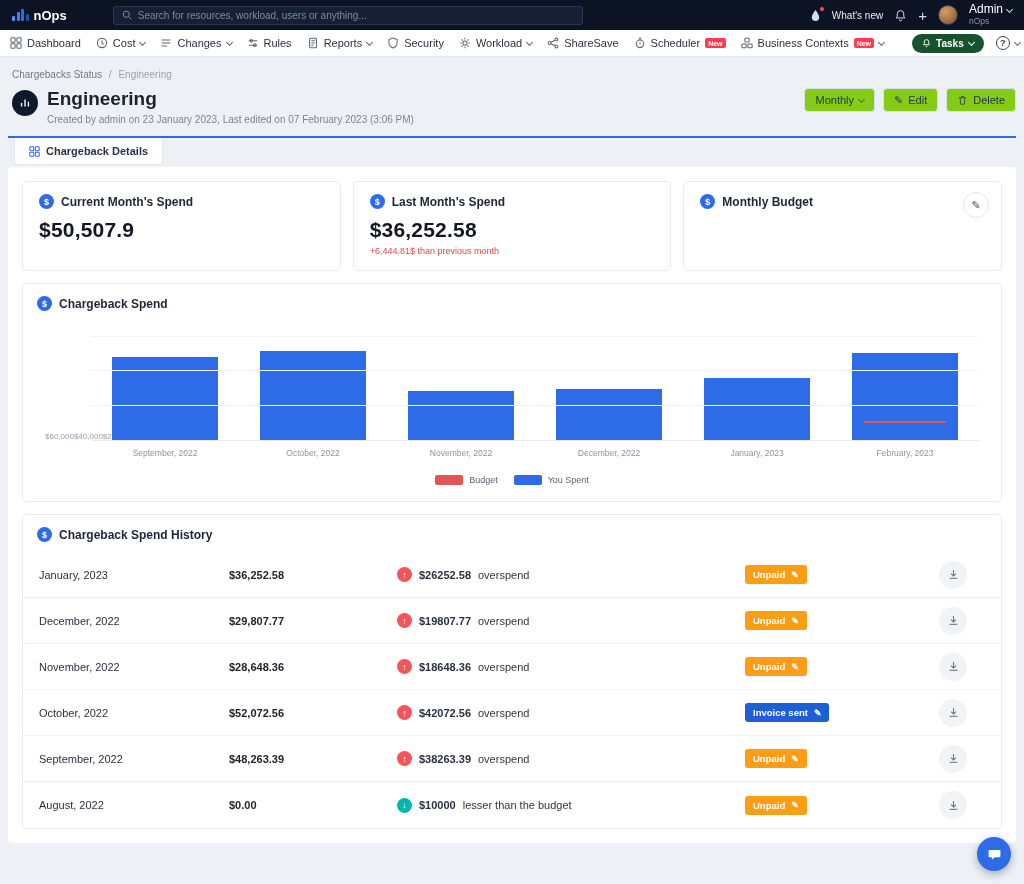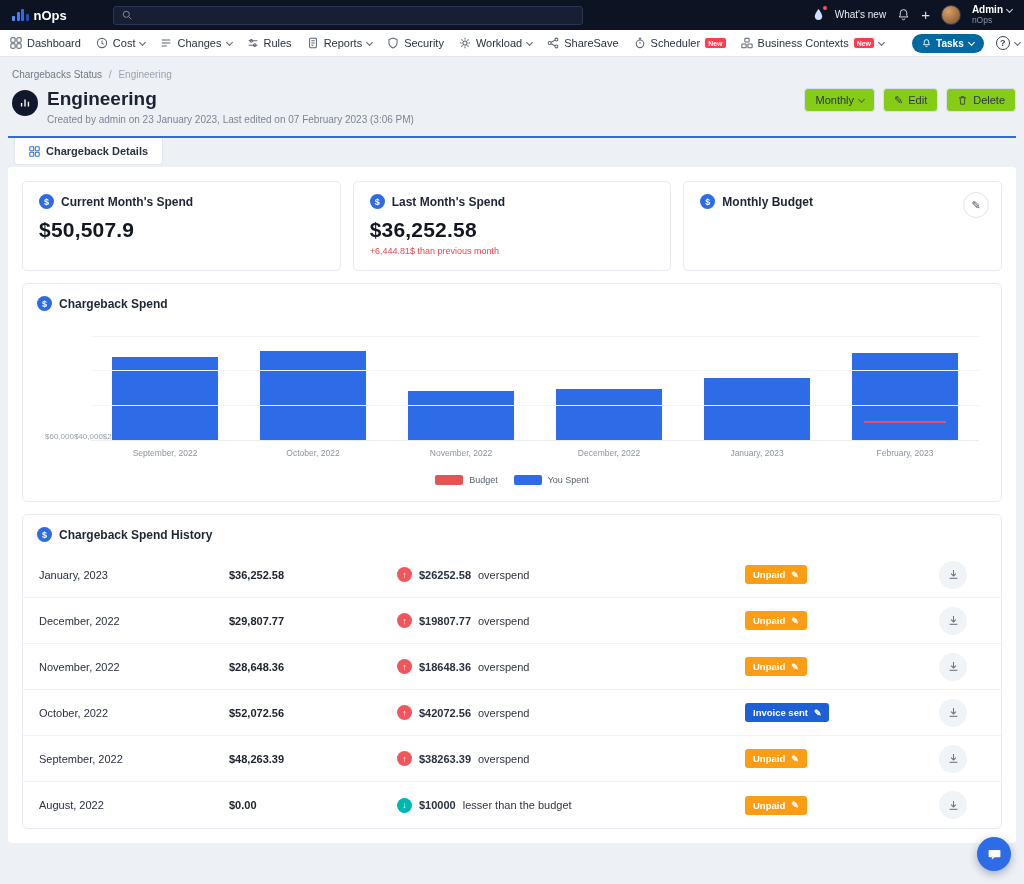--- a/index.html
+++ b/index.html
@@ -23,36 +23,36 @@
   .search-box input::placeholder { color:#7e8aa0; }
   .top-right { margin-left:auto; display:flex; align-items:center; gap:11px; color:#dfe5ee; }
   .flame-wrap { position:relative; display:flex; cursor:pointer; }
   .red-dot { position:absolute; top:-3px; right:-4px; width:6px; height:6px; background:#ff4d5e; border-radius:50%;
     border:1px solid #0c1424; }
   .whatsnew-label { font-size:10px; color:#e8edf5; cursor:pointer; }
   .plus { font-size:15px; font-weight:400; color:#d7dde8; cursor:pointer; line-height:1; }
   .avatar { width:20px; height:20px; border-radius:50%;
     background: radial-gradient(circle at 35% 30%, #d9a066, #7a4a2b); border:1px solid #2c3a55; cursor:pointer; }
   .user-meta { line-height:1.15; cursor:pointer; }
-  .user-name { font-size:10px; font-weight:700; color:#fff; display:flex; align-items:center; gap:4px;justify-content:flex-end; }
+  .user-name { font-size:12px; font-weight:400; color:#fff; display:flex; align-items:center; gap:4px;justify-content:flex-end; }
   .user-org { font-size:8.5px; color:#8a94a8; }
 
   .caret { width:5px; height:5px; border-right:1.3px solid #5a6372; border-bottom:1.3px solid #5a6372;
     transform:rotate(45deg); display:inline-block; margin-bottom:2px; }
   .caret.light { border-color:#cfd6e2; }
   .caret.white { border-color:#fff; }
 
   
   .mainnav { height:27px; background:#fff; border-bottom:1px solid #e4e8ee; display:flex; align-items:center; padding:0 10px; }
   .nav-items { display:flex; align-items:center; gap:15px; }
   .nav-item { display:flex; align-items:center; gap:5px; font-size:11px; color:#2a3140; cursor:pointer; white-space:nowrap; }
   .nav-ic { color:#5d6673; display:flex; }
   .new-badge { background:#ff3b4e; color:#fff; font-size:7px; font-weight:700; padding:1.5px 3px; border-radius:2px; }
   .nav-right { margin-left:auto; display:flex; align-items:center; gap:12px; }
-  .tasks-btn { background:#0369a1; color:#fff; border:none; border-radius:10px; height:19px; padding:4px 10px;
+  .tasks-btn { background:#14532d; color:#fff; border:none; border-radius:10px; height:19px; padding:4px 10px;
     font-size:10px; font-weight:700; display:flex; align-items:center; gap:5px; cursor:pointer;
     font-family:"Liberation Sans",sans-serif;margin-left:28px; }
   .help-group { display:flex; align-items:center; gap:5px; color:#3b424e; cursor:pointer; }
   .help-circle { width:14px; height:14px; border:1.2px solid #3b424e; border-radius:50%; font-size:9px; font-weight:700;
     display:flex; align-items:center; justify-content:center; }
 
   
   .content { padding:12px 8px 0; }
   .breadcrumb { font-size:10px; color:#707a88; padding-left:4px; }
   .breadcrumb .sep { margin:0 4px; color:#9aa3b0; }
@@ -148,20 +148,21 @@
     </span>
     <span>nOps</span>
   </div>
   <div class="search-box">
     <span>
       <svg width="10" height="10" viewBox="0 0 14 14">
           <circle cx="6" cy="6" r="4.3" fill="none" stroke="#7e8aa0" stroke-width="1.4"></circle>
           <path d="M9.4 9.4L13 13" stroke="#7e8aa0" stroke-width="1.4"></path>
         </svg>
     </span>
+    <input placeholder="Search for resources, workload, users or anything..." style="">
   </div>
   <div class="top-right">
     <span class="flame-wrap">
       <svg width="11" height="13" viewBox="0 0 12 14">
           <path d="M6 1C6 1 2 6 2 9a4 4 0 0 0 8 0c0-3-4-8-4-8z" fill="#cfe0ff"></path>
         </svg>
       <span class="red-dot"></span>
     </span>
     <span class="whatsnew-label">What's new</span>
     <span style="cursor:pointer">

